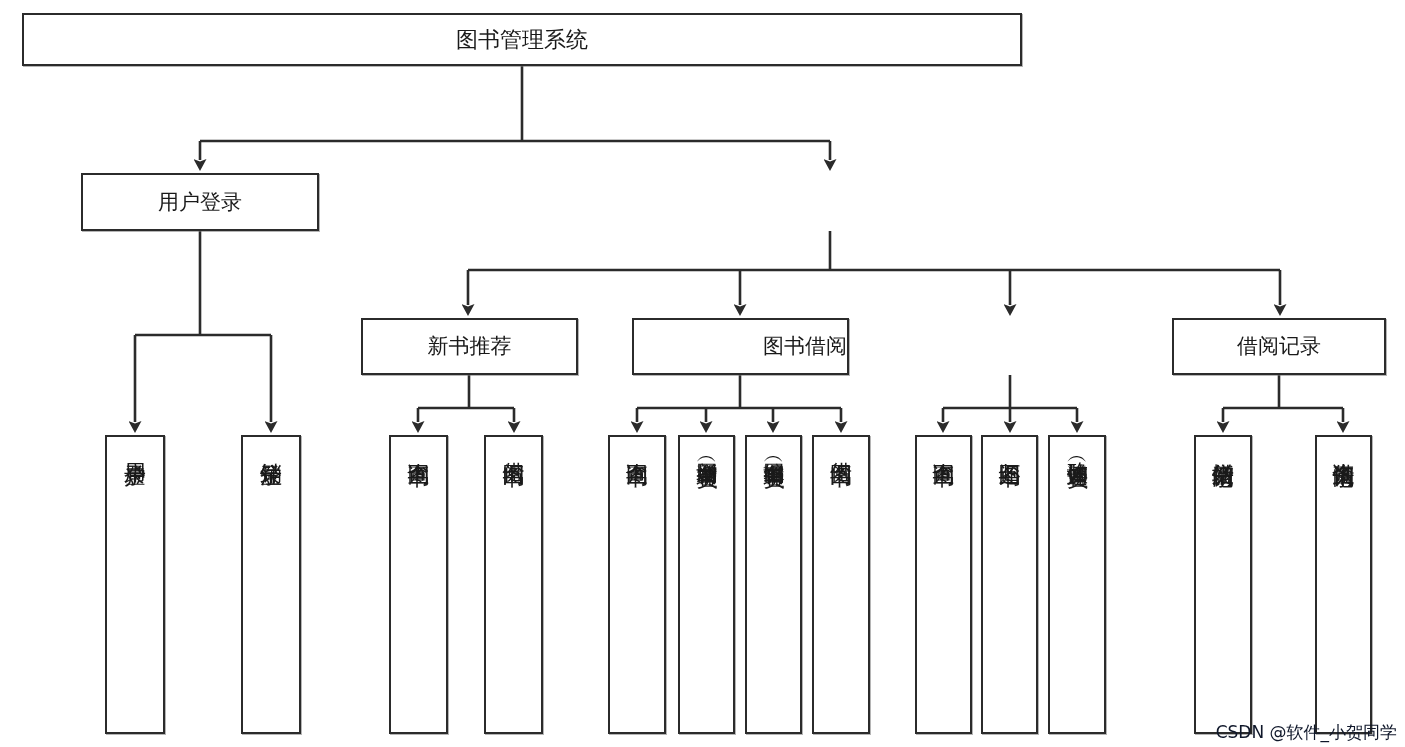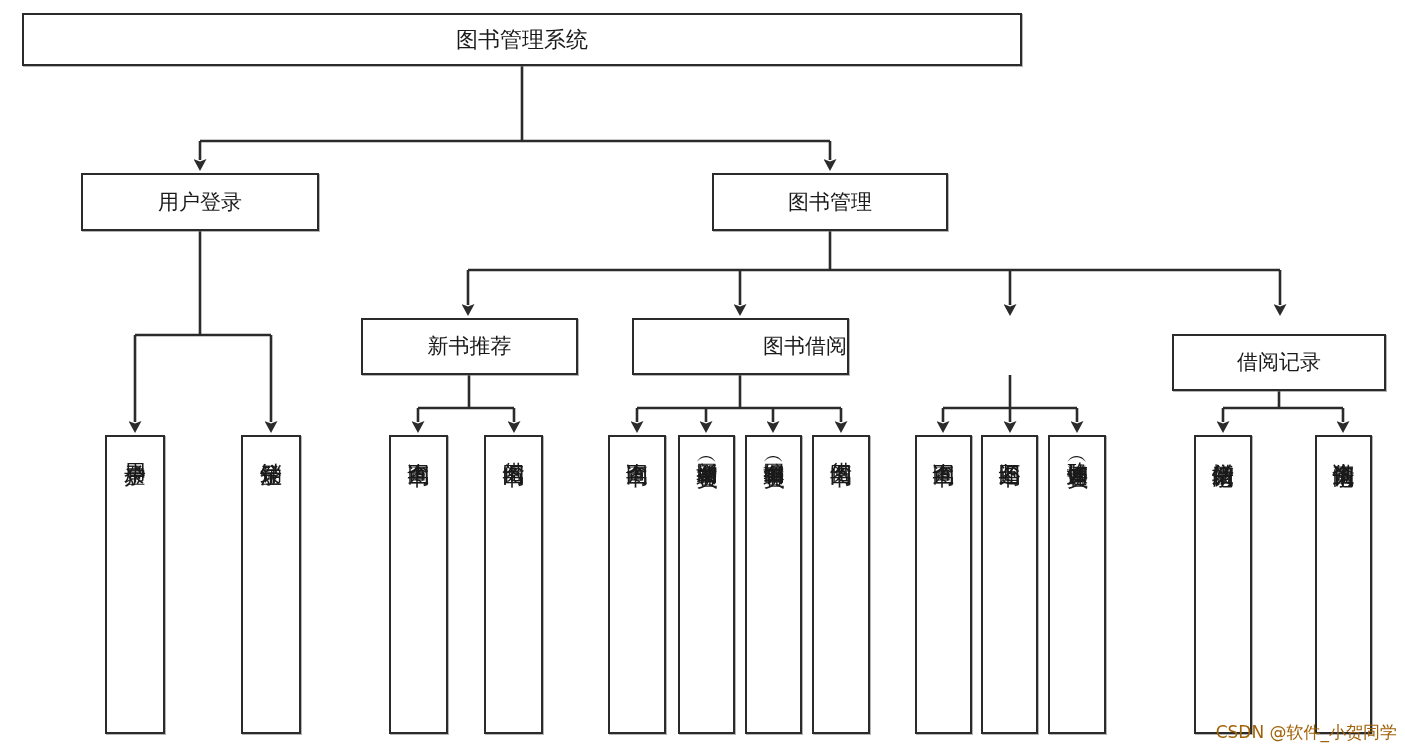--- a/index.html
+++ b/index.html
@@ -58,21 +58,21 @@
     line-height: 1.0;
   }
   .node.leaf.tall-text .node-label {
     font-size: 21px;
   }
   #watermark {
     position: absolute;
     right: 8px;
     bottom: 3px;
     font-size: 17px;
-    color: #a16207;
+    color: #0f172a;
     z-index: 5;
     white-space: nowrap;
     font-family: "DejaVu Sans", "Liberation Sans", sans-serif;
   }
 </style>
 </head>
 <body>
 
 <div id="canvas">
 
@@ -126,31 +126,28 @@
     </g>
   </svg>
 
   <div class="node root horizontal" id="node-root" style="left: 22px; top: 13px; width: 1000px; height: 53px;">
     <span class="node-label">图书管理系统</span>
   </div>
 
   <div class="node horizontal" id="node-l2-0" style="left: 81px; top: 173px; width: 238px; height: 58px;">
     <span class="node-label">用户登录</span>
   </div>
-  <div class="node horizontal" id="node-l2-1" style="left: 712px; top: 173px; width: 236px; height: 58px;">
-    <span class="node-label">图书管理</span>
-  </div>
 
   <div class="node horizontal" id="node-l3-0" style="left: 361px; top: 318px; width: 217px; height: 57px; justify-content: center;">
     <span class="node-label">新书推荐</span>
   </div>
   <div class="node horizontal" id="node-l3-1" style="left: 632px; top: 318px; width: 217px; height: 57px; justify-content: flex-end;">
     <span class="node-label">图书借阅</span>
   </div>
-  <div class="node horizontal" id="node-l3-3" style="left: 1172px; top: 318px; width: 214px; height: 57px; margin-top: 16px;">
+  <div class="node horizontal" id="node-l3-3" style="left: 1172px; top: 318px; width: 214px; height: 57px;">
     <span class="node-label">借阅记录</span>
   </div>
 
   <div class="node leaf" id="node-leaf-0" style="left: 105px; top: 435px; width: 60px; height: 299px;">
     <span class="node-label">用户登录</span>
   </div>
   <div class="node leaf" id="node-leaf-1" style="left: 241px; top: 435px; width: 60px; height: 299px;">
     <span class="node-label">注销登录</span>
   </div>
   <div class="node leaf" id="node-leaf-2" style="left: 389px; top: 435px; width: 59px; height: 299px;">

